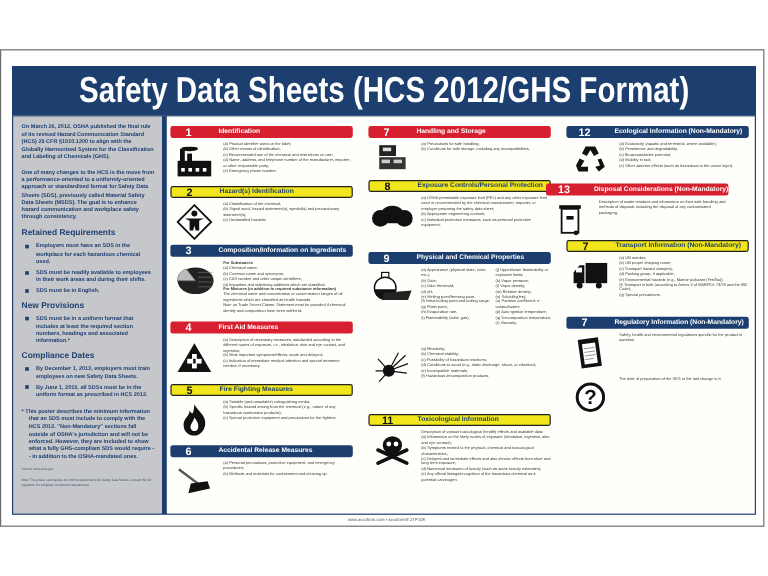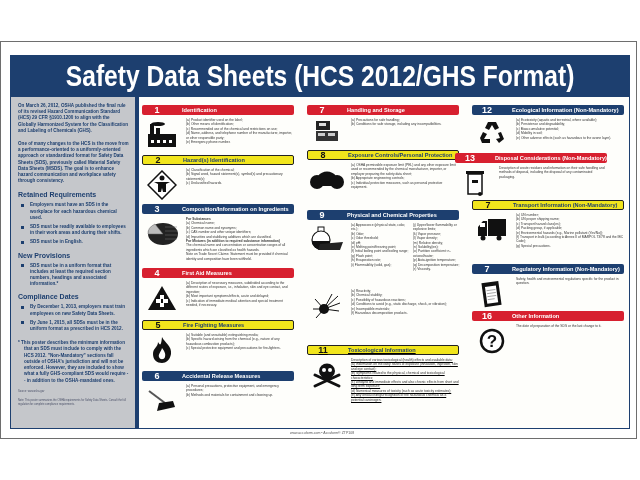--- a/index.html
+++ b/index.html
@@ -317,21 +317,21 @@
         <div>(a) Reactivity;</div>
         <div>(b) Chemical stability;</div>
         <div>(c) Possibility of hazardous reactions;</div>
         <div>(d) Conditions to avoid (e.g., static discharge, shock, or vibration);</div>
         <div>(e) Incompatible materials;</div>
         <div>(f) Hazardous decomposition products.</div>
       </div>
     </div>
   </div>
 
-  <div class="section" style="left:168px; top:248px; width:152px;text-decoration:underline;">
+  <div class="section" style="left:168px; top:248px; width:152px;">
     <div class="sec-head yellow">
       <span class="sec-num">11</span>
       <span class="sec-label">Toxicological Information</span>
     </div>
     <div class="sec-body">
       <div class="sec-icon">
         <svg width="30" height="26" viewBox="0 0 30 26">
             <g stroke="#111" stroke-width="3" stroke-linecap="round">
               <line x1="3" y1="13" x2="27" y2="24"></line>
               <line x1="27" y1="13" x2="3" y2="24"></line>
@@ -441,24 +441,20 @@
             </g>
           </svg>
       </div>
       <div class="sec-items">
         <div>Safety, health and environmental regulations specific for the product in question.</div>
       </div>
     </div>
   </div>
 
   <div class="section" style="left:333px; top:214px; width:152px;">
-    <div class="sec-head red">
-      <span class="sec-num">16</span>
-      <span class="sec-label">Other Information</span>
-    </div>
     <div class="sec-body">
       <div class="sec-icon">
         <svg width="26" height="26" viewBox="0 0 26 26">
             <circle cx="13" cy="13" r="11" fill="#fff" stroke="#111" stroke-width="2.5"></circle>
             <text x="13" y="19" text-anchor="middle" font-family="Liberation Sans, sans-serif" font-weight="bold" font-size="17" fill="#111">?</text>
           </svg>
       </div>
       <div class="sec-items">
         <div>The date of preparation of the SDS or the last change to it.</div>
       </div>

